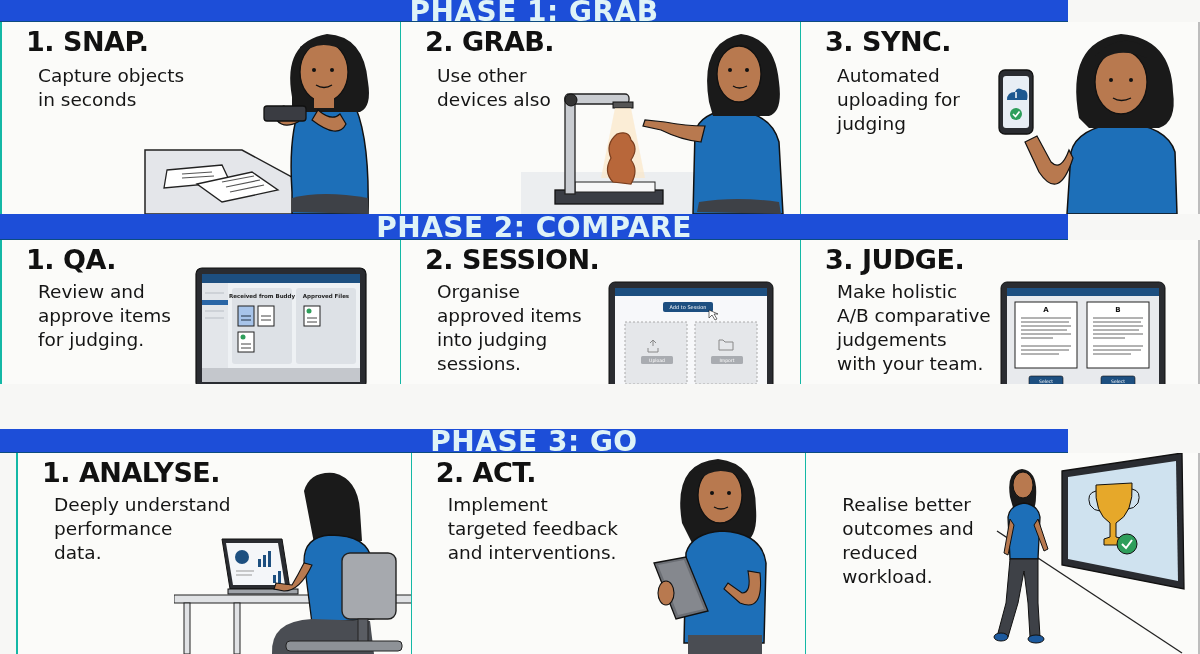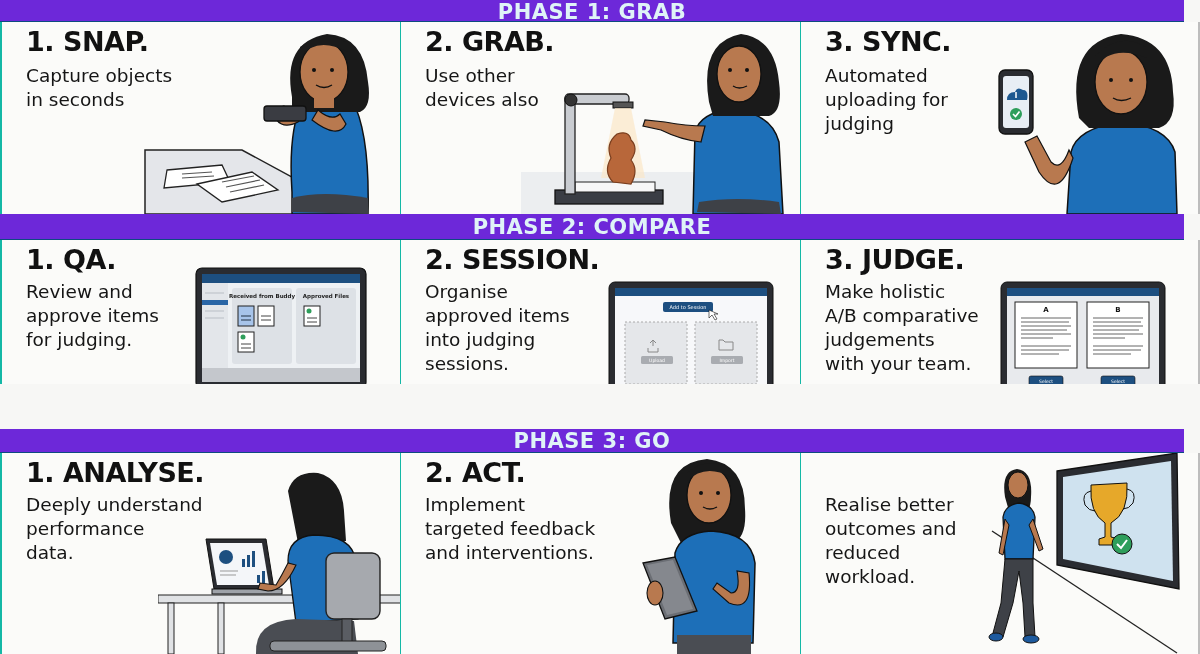--- a/index.html
+++ b/index.html
@@ -1,56 +1,56 @@
 <!DOCTYPE html>
 <html><head>
 <meta charset="utf-8">
 <style>
   * { box-sizing: border-box; margin: 0; padding: 0; }
   html, body { width: 1200px; height: 654px; overflow: hidden; background: #f7f7f5; }
   body { font-family: "DejaVu Sans", "Liberation Sans", sans-serif; color: #111; position: relative; }
 
   .band {
-    position: absolute; left: 0; width: 1184px;
-    background: #6d28d9;
+    position: absolute; left: 0; width: 1068px;
+    background: #1d4ed8;
     color: #dff3f7;
     font-weight: bold;
     text-align: center;
     letter-spacing: 0.5px;
-    font-size: 21px;
+    font-size: 28px;
     line-height: 24px;
     border-bottom: 1px solid #0d4b80;
   }
   .band-1 { top: 0; height: 22px; line-height: 24px; }
   .band-2 { top: 214px; height: 26px; line-height: 27px; }
   .band-3 { top: 429px; height: 24px; line-height: 25px; }
 
   .row { position: absolute; left: 0; width: 1200px; display: flex; }
   .row-1 { top: 22px; height: 192px; }
   .row-2 { top: 240px; height: 144px; }
-  .row-3 { top: 453px; height: 201px; }
+  .row-3 { top: 453px; height: 201px; padding-left: 16px; }
 
   .cell {
     position: relative;
     width: 400px; height: 100%;
     background: #fbfbf9;
     border-left: 1px solid #14b8a6;
     overflow: hidden;
   }
   .cell:first-child { border-left: 2px solid #14b8a6; }
   .cell:last-child { border-right: 2px solid #bdbdbd; }
 
   .step-title {
     position: absolute; left: 24px; top: 4px;
     font-size: 27px; font-weight: bold; letter-spacing: -0.5px;
     color: #111; white-space: nowrap;
     z-index: 3;
   }
   .step-desc {
-    position: absolute; left: 24px; top: 42px;
+    position: absolute; left: 36px; top: 42px;
     font-size: 18.5px; line-height: 24px; color: #151515;
     white-space: pre-line;
     z-index: 3;
   }
   .row-2 .step-desc, .row-3 .step-desc { top: 40px; }
 
   .illus { position: absolute; z-index: 1; }
   svg { display: block; }
 </style>
 </head>

